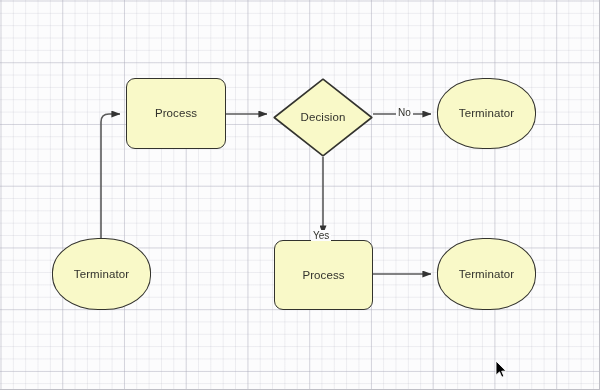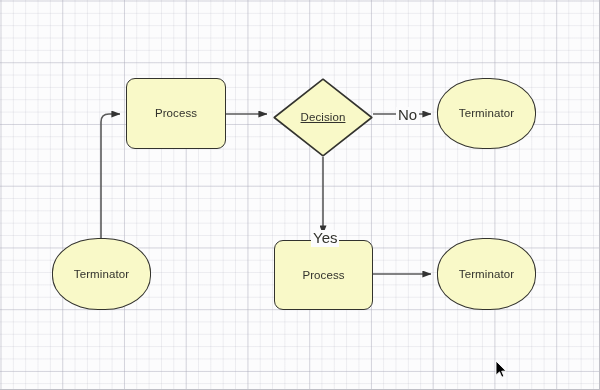--- a/index.html
+++ b/index.html
@@ -57,38 +57,37 @@
   .node-process {
     border-radius: 9px;
   }
   .node-terminator {
     border-radius: 46px / 34px;
     text-align: right;
   }
   .node-decision {
     background: none;
     border: none;
-    text-decoration: underline;
   }
   .node-decision .diamond-svg {
     position: absolute;
     left: 0;
     top: 0;
   }
   .node-decision .node-text {
     position: relative;
     z-index: 2;
   }
   .node-text {
     pointer-events: none;
     user-select: none;
   }
   .edge-label {
     position: absolute;
-    font-size: 15px;
+    font-size: 10px;
     color: #32322c;
     background: #fcfcfd;
     padding: 0 2px;
     line-height: 1.1;
     white-space: nowrap;
     user-select: none;
   }
   #cursor {
     position: absolute;
     width: 12px;

